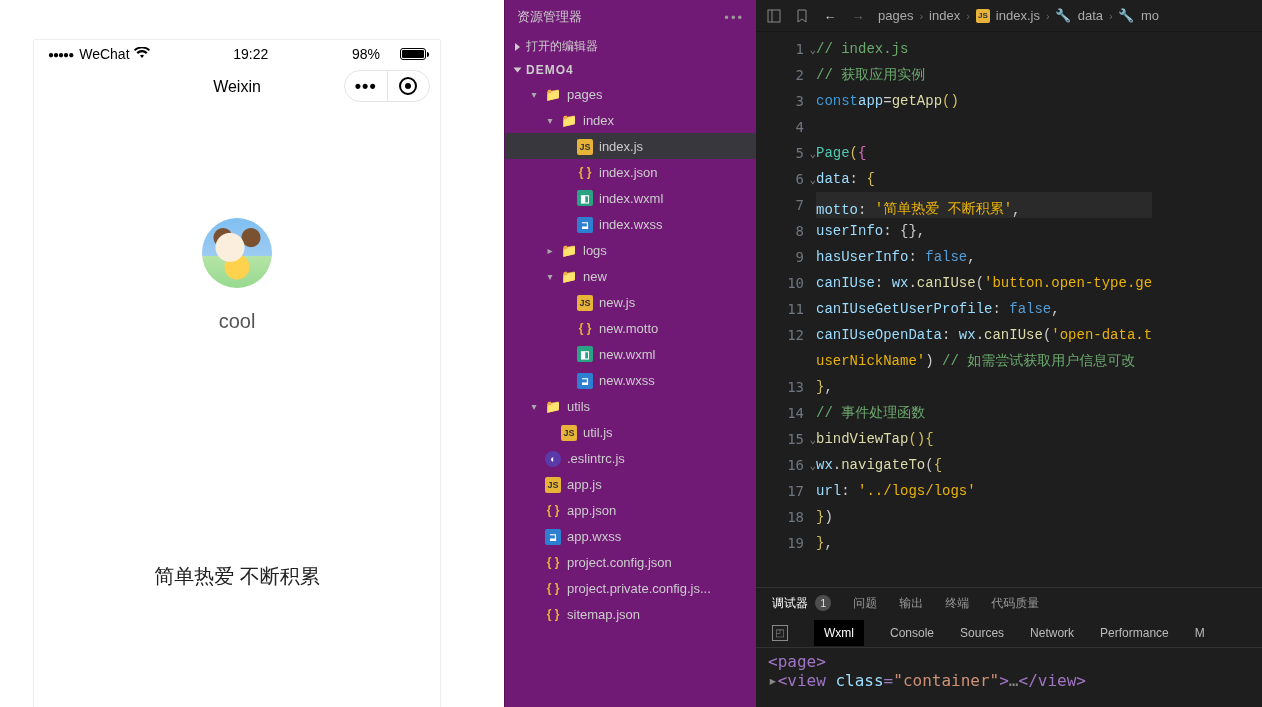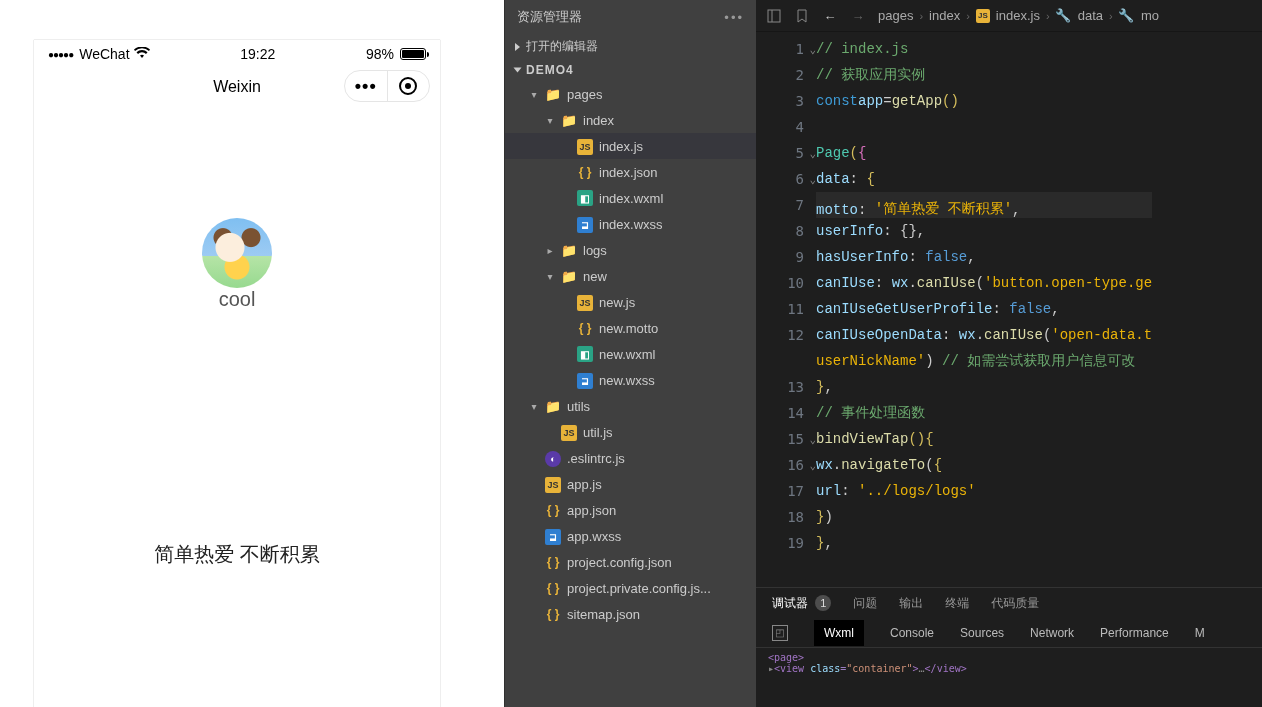--- a/index.html
+++ b/index.html
@@ -21,21 +21,21 @@
     display: flex; flex-direction: column;
   }
   .status-bar {
     display: flex; justify-content: space-between; align-items: center;
     padding: 6px 14px 4px 14px;
     font-size: 14px; font-weight: 500; color: #000;
   }
   .signal-dots { letter-spacing: -1px; font-size: 10px; margin-right: 4px;}
   .sb-left { display:flex; align-items:center; gap:2px; }
   .wifi-icon { display:inline-block; margin-left:2px; }
-  .sb-right { display:flex; align-items:center; gap:6px; }
+  .sb-right { display:flex; align-items:center; gap:20px; }
   .battery {
     width: 26px; height: 12px; border: 1.6px solid #000; border-radius: 3px;
     position: relative; display:inline-block;
   }
   .battery::after {
     content: ''; position: absolute; right: -4px; top: 3px;
     width: 2px; height: 5px; background: #000; border-radius: 0 2px 2px 0;
   }
   .battery .fill { position:absolute; left:1px; top:1px; bottom:1px; right:1px; background:#000; border-radius:1px;}
   .nav-bar {
@@ -62,26 +62,26 @@
   .avatar {
     width: 70px; height: 70px; border-radius: 50%;
     background:
       radial-gradient(circle at 40% 42%, #fceedd 0 14px, transparent 15px),
       radial-gradient(circle at 50% 70%, #ffd24d 0 12px, transparent 13px),
       radial-gradient(circle at 30% 28%, #7a5232 0 9px, transparent 10px),
       radial-gradient(circle at 70% 28%, #7a5232 0 9px, transparent 10px),
       linear-gradient(#7fbff1, #9dcbf3 55%, #b5e4a6 55%, #97d98f);
     background-color:#7fbff1;
   }
-  .nickname { font-size: 20px; color:#555; }
+  .nickname { margin-top: 22px; font-size: 20px; color:#555; }
   .motto { margin-top: 230px; font-size: 20px; color:#222; }
 
   
   .explorer {
-    width: 252px; background: #404040; color:#ccc;
+    width: 252px; background: #701a75; color:#ccc;
     display:flex; flex-direction:column;
     border-left:1px solid #00000040;
   }
   .exp-header {
     display:flex; justify-content:space-between; align-items:center;
     padding: 8px 12px; font-size:13px;
   }
   .exp-header .dots { letter-spacing:2px; color:#999;}
   .exp-section {
     display:flex; align-items:center; gap:6px;
@@ -168,21 +168,21 @@
   .dbg-tabs2 {
     display:flex; align-items:center; gap:26px;
     height:30px; padding:0 16px; font-size:12px; color:#bbb;
     border-bottom:1px solid #333;
   }
   .dbg-tabs2 .inspect {
     width:16px; height:16px; border:1px solid #888;
     display:flex; justify-content:center; align-items:center; color:#888; font-size:10px;
   }
   .dbg-tabs2 .active2 { color:#fff; background:#000; padding:6px 10px; margin:-6px 0;}
-  .dbg-body { padding:4px 12px; font-family: Consolas, monospace; font-size:10px; color:#9a7bbf;}
+  .dbg-body { padding:4px 12px; font-family: Consolas, monospace; font-size:16px; color:#9a7bbf;}
   .dbg-body .tag { color:#a074c4;}
   .dbg-body .attr{ color:#9cdcfe;}
   .dbg-body .val { color:#ce9178;}
   .dbg-body .dots{ color:#888;}
 </style>
 </head>
 <body>
 
 <div class="sim-col">
   <div class="phone-frame">

